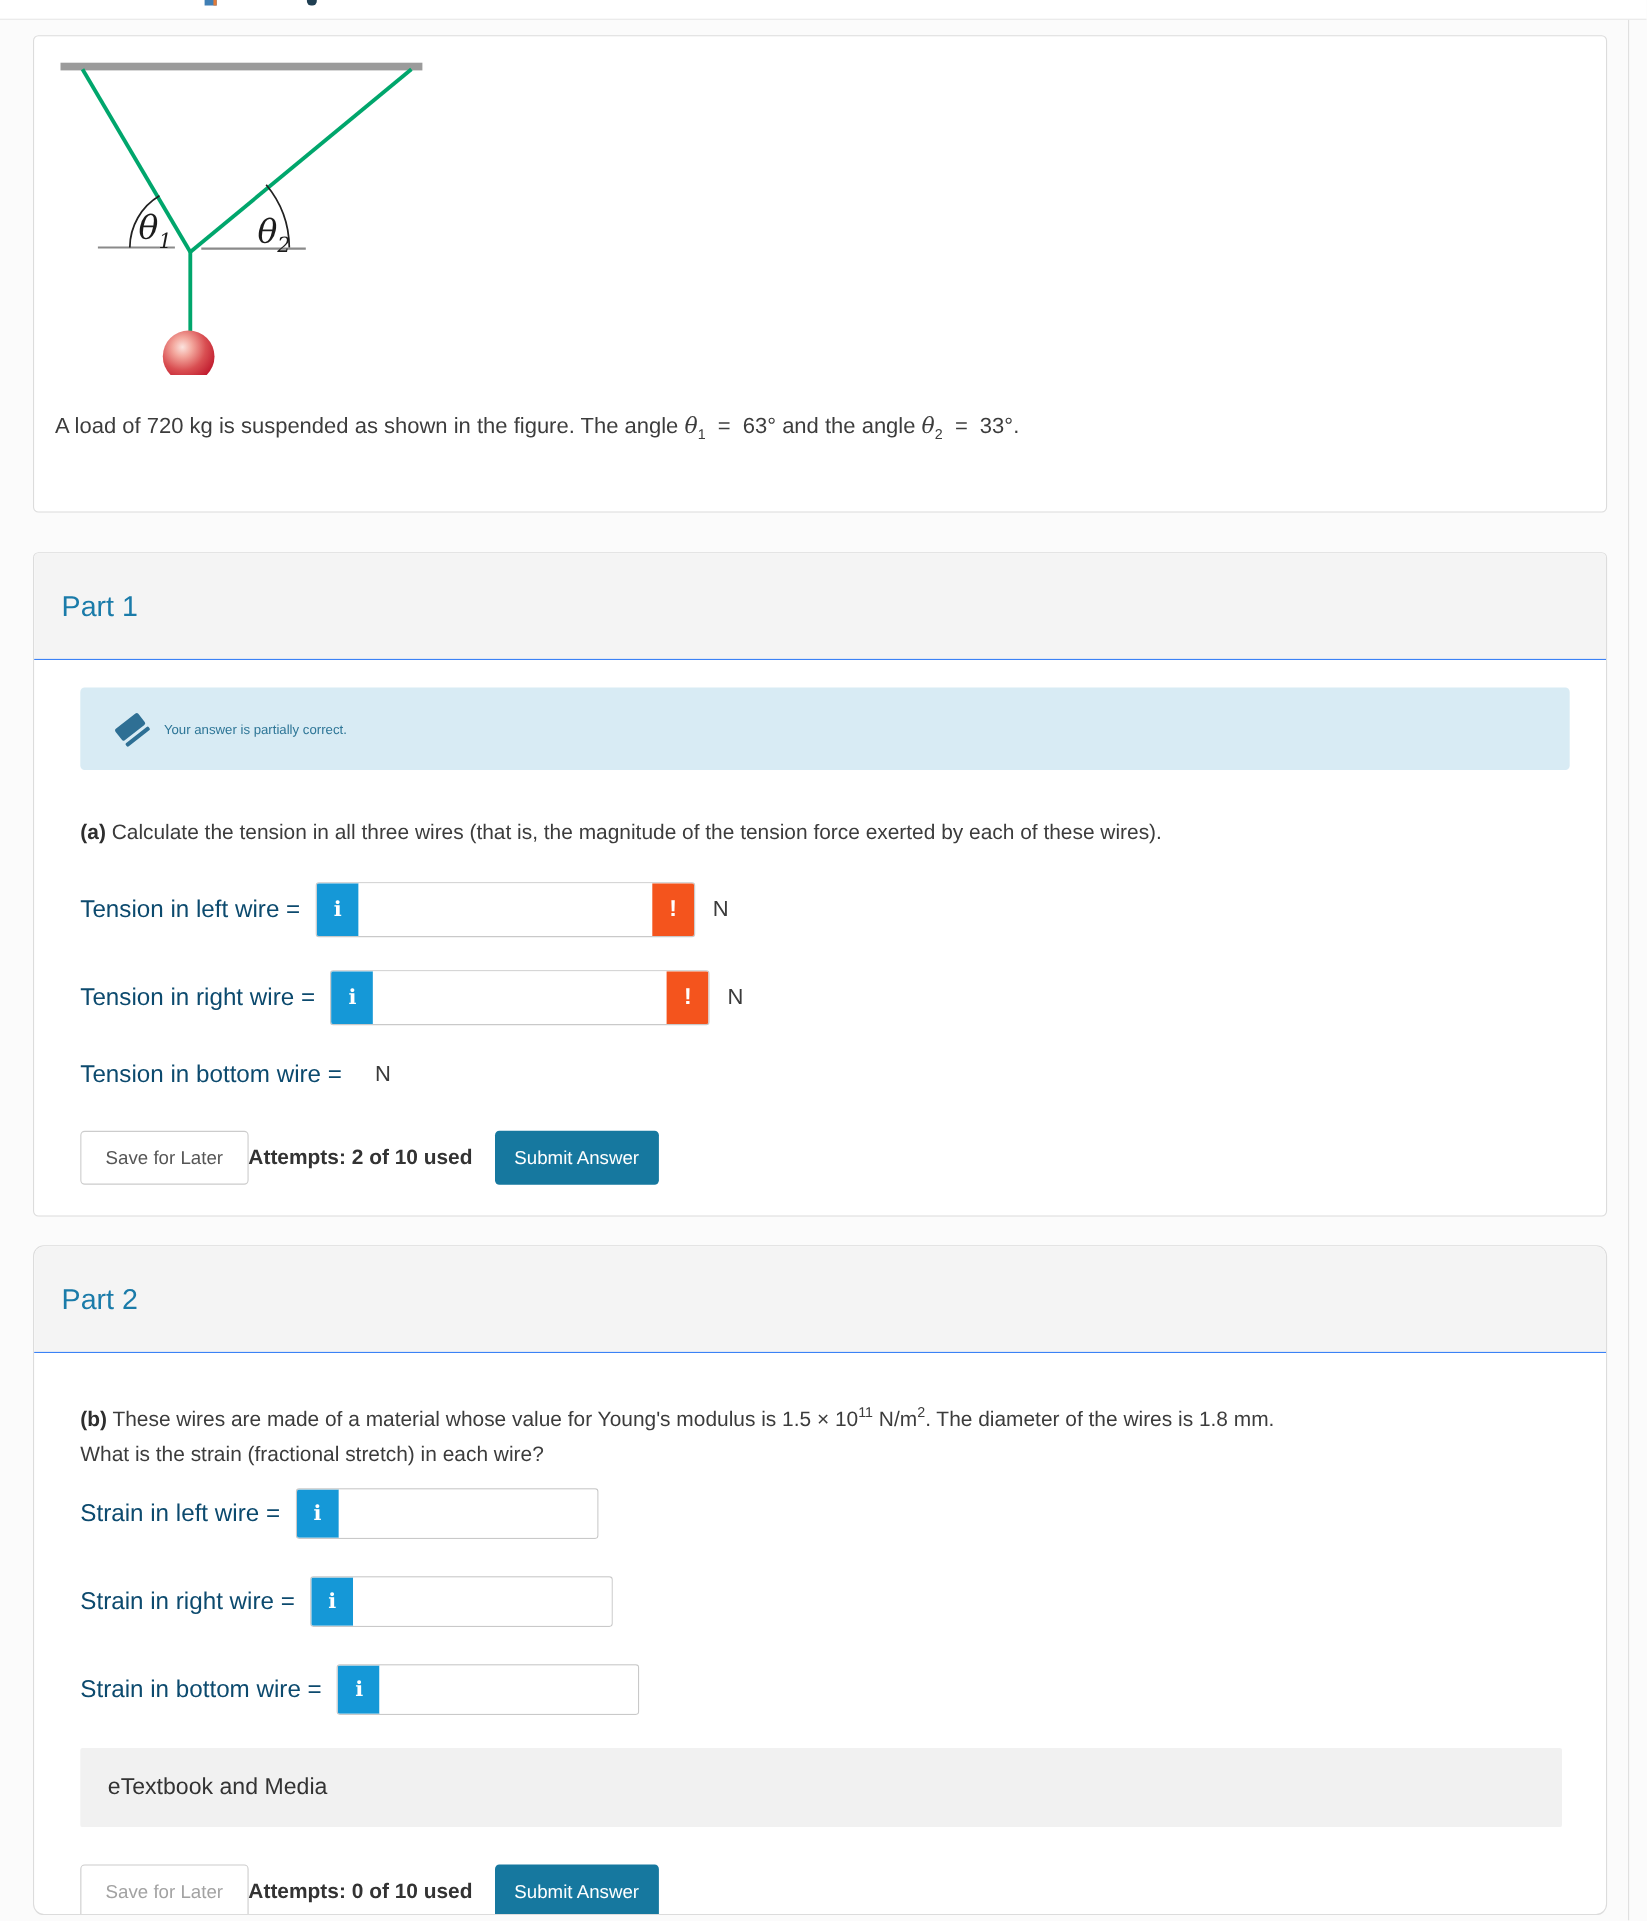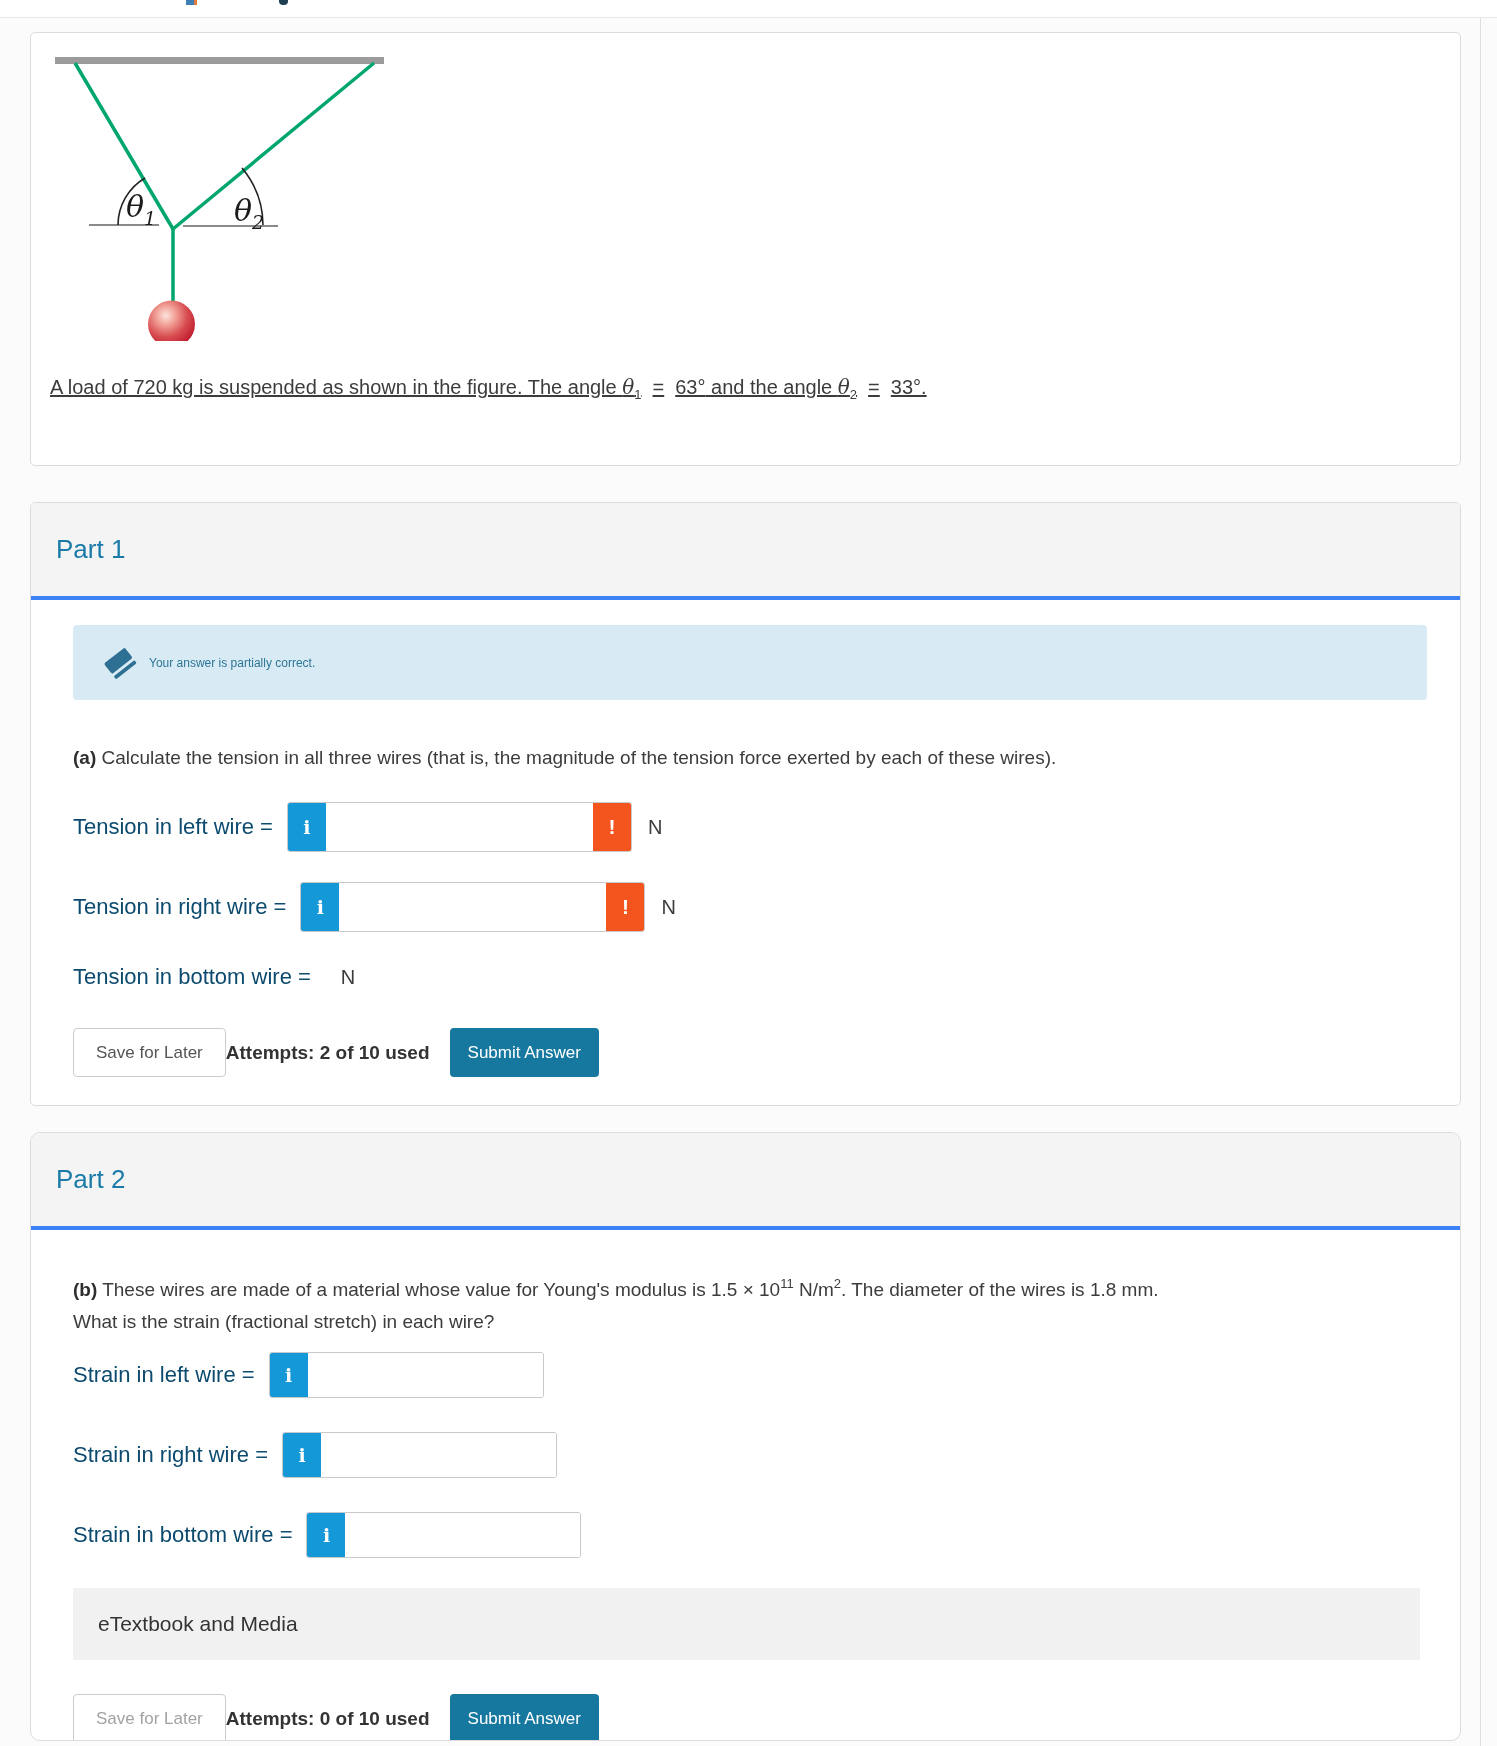--- a/index.html
+++ b/index.html
@@ -21,29 +21,29 @@
   .frag{position:absolute; top:0;}
   .frag-1{left:186px; width:11px; height:5px; background:#3f7fb5; border-right:3px solid #e07b39;}
   .frag-2{left:279px; width:9px; height:5px; background:#1f3f52; border-radius:0 0 4px 4px;}
 
   .page-right-border{position:absolute; left:1480px; top:18px; width:1px; height:1728px; background:#e0e0e0;}
 
   .card{background:#fff; border:1px solid #dcdcdc; border-radius:5px; margin-left:30px; width:1431px; overflow:hidden;}
   .card-problem{margin-top:14px; height:434px; padding:6px 0 0 0;}
 
   .figure-svg{display:block; margin:0;}
-  .statement{font-size:20px; color:#3c3c3c; margin:34px 0 12px 19px;text-decoration:underline;}
+  .statement{font-size:20px; color:#3c3c3c; margin:34px 0 12px 19px;}
   .theta{font-family:"DejaVu Serif","Liberation Serif",serif; font-style:italic;}
   .sub{font-size:13px; vertical-align:-5px;}
   .sup{font-size:13px; vertical-align:8px;}
   .eq{margin:0 11px;}
 
   .card-part{height:604px; margin-top:36px;}
   .card-part2{height:609px; margin-top:26px;border-radius:10px;}
-  .part-header{background:#f4f4f4; border-bottom:4px solid #3b82f6; height:97px; display:flex; align-items:center; padding-left:25px;}
+  .part-header{background:#f4f4f4; border-bottom:1px solid #3b82f6; height:97px; display:flex; align-items:center; padding-left:25px;}
   .part-title{font-size:26px; color:var(--part-title,#1a7ba9);}
   .part-body{padding:25px 25px 0 42px;}
   .part-body2{padding:38px 25px 0 42px;}
 
   .banner{background:var(--banner-bg,#d8ebf4); border-radius:4px; height:75px; display:flex; align-items:center; padding-left:30px; margin-right:8px;}
   .banner-icon{width:34px; height:32px; flex:none;}
   .banner-text{font-size:12px; color:var(--banner-text,#2d7596); margin-left:12px;}
 
   .question{font-size:19px; color:#3c3c3c; margin-top:42px; line-height:32px;}
   .q-prefix{font-weight:bold; color:#2e2e2e;}

